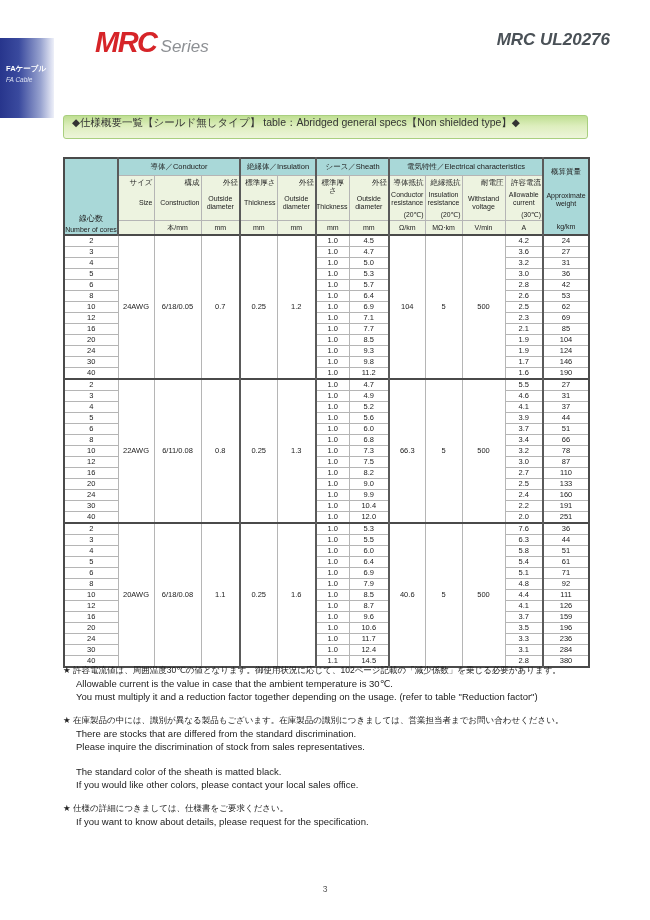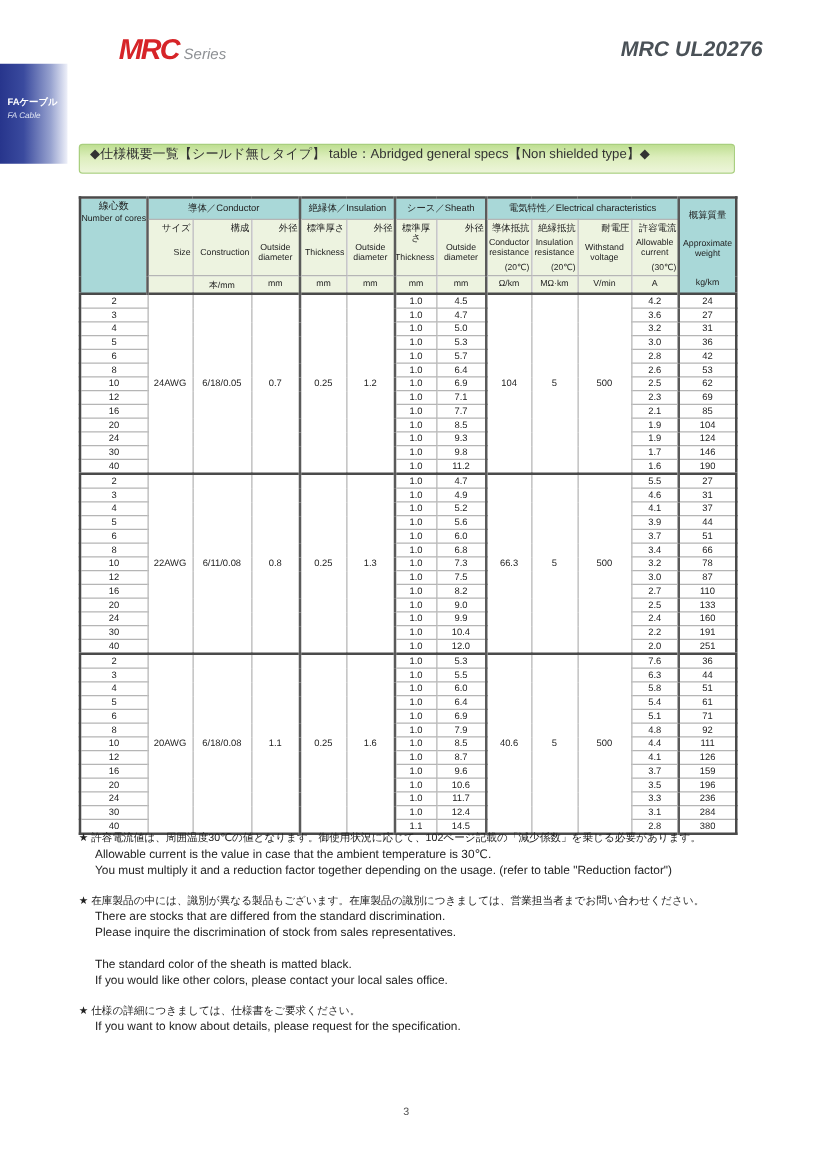--- a/index.html
+++ b/index.html
@@ -1,29 +1,29 @@
 <!DOCTYPE html>
 <html><head>
 <meta charset="utf-8">
 <style>
   html,body { margin:0; padding:0; background:#fff; }
   .page { position:relative; width:650px; height:920px; background:#ffffff; overflow:hidden;
           font-family:"Liberation Sans","DejaVu Sans",sans-serif; color:#222; }
 
   
-  .side-tab { position:absolute; left:0; top:51px; width:54px; height:80px; box-sizing:border-box;
+  .side-tab { position:absolute; left:0; top:38px; width:54px; height:80px; box-sizing:border-box;
               padding:26px 0 0 6px;
               background:linear-gradient(90deg,#27358c 0%,#3a4a9e 35%,#97a2cf 75%,#eef0f9 100%); }
   .tab-jp { font-size:7.5px; font-weight:bold; color:#ffffff; white-space:nowrap; }
   .tab-en { font-size:6.5px; font-style:italic; color:#dde2f2; margin-top:2px; white-space:nowrap; }
 
   
   .brand { position:absolute; left:95px; top:26px; }
-  .brand-main { color:#d62428; font-size:23px; font-weight:900; font-style:italic; letter-spacing:-1.5px; }
-  .brand-sub  { color:#8d9094; font-size:12px; font-style:italic; margin-left:4px; }
+  .brand-main { color:#d62428; font-size:29px; font-weight:900; font-style:italic; letter-spacing:-1.5px; }
+  .brand-sub  { color:#8d9094; font-size:17px; font-style:italic; margin-left:4px; }
   .doc-title { position:absolute; right:40px; top:30px; color:#4a5157; font-size:17px;
                font-style:italic; font-weight:bold;margin-left:40px; }
 
   
   .section-title { position:absolute; left:63px; top:115px; width:525px; height:24px; box-sizing:border-box;
                    background:linear-gradient(180deg,#bfdf92 0%,#ddeebd 45%,#edf5da 100%);
                    border:1px solid #a9cf7f; border-radius:3px;
                    display:flex; padding-left:8px; font-size:10.5px; color:#333; }
 
   
@@ -35,21 +35,21 @@
   .teal { background:#a9d8d8; }
   .grp-row th { height:16px; font-size:7.5px; font-weight:normal; }
   .lbl-th { background:#edf3e0; height:44px; font-weight:normal; vertical-align:top; }
   .lbl { display:flex; flex-direction:column; align-items:flex-end; height:44px; box-sizing:border-box;
          padding:3px 1px 2px 1px; }
   .lbl .jp { font-size:7.5px; line-height:1.1; }
   .lbl .en { margin:auto 0; font-size:7px; line-height:1.15; }
   .lbl .cond { font-size:6.8px; line-height:1.1; }
   .unit-th { background:#edf3e0; height:13px; font-size:7px; font-weight:normal;
              border-top:1px solid #a8a8a8; }
-  .vcores { display:flex; flex-direction:column; align-items:center; justify-content:flex-start;
+  .vcores { display:flex; flex-direction:column; align-items:center; justify-content:flex-end;
             gap:2px; height:100%; }
   .vcores .jp { font-size:8px; } .vcores .en { font-size:7px; line-height:1.2; }
   .vweight { display:flex; flex-direction:column; align-items:center; justify-content:space-between;
              height:73px; box-sizing:border-box; padding:7px 2px 3px 2px; }
   .vweight .jp { font-size:7.5px; } .vweight .en { font-size:7px; line-height:1.2; }
   .vweight .unit { font-size:7px; }
   .spec tbody td { height:10px; font-size:7.5px; line-height:1; background:#fff; }
   td.s0 { background:#ffffff; } td.s1 { background:#d9edee; } td.s2 { background:#fdf2dc; }
   .dk { border-left:2px solid #5a5a5a !important; }
   tr.sep { border-top:2px solid #4a4a4a; }

